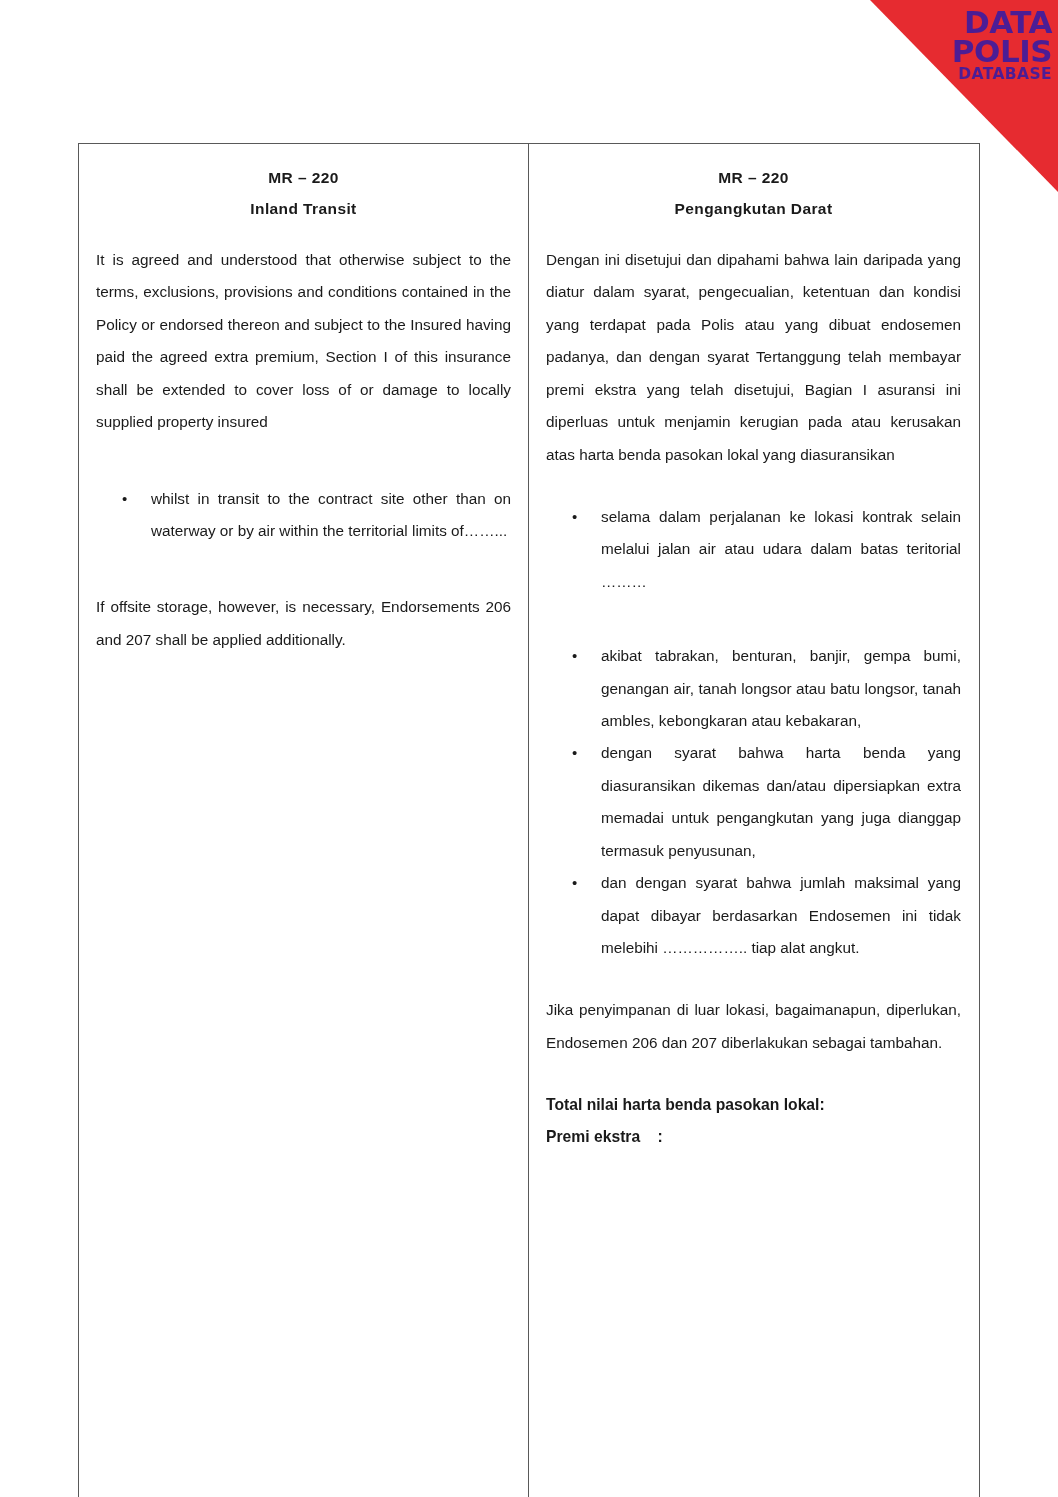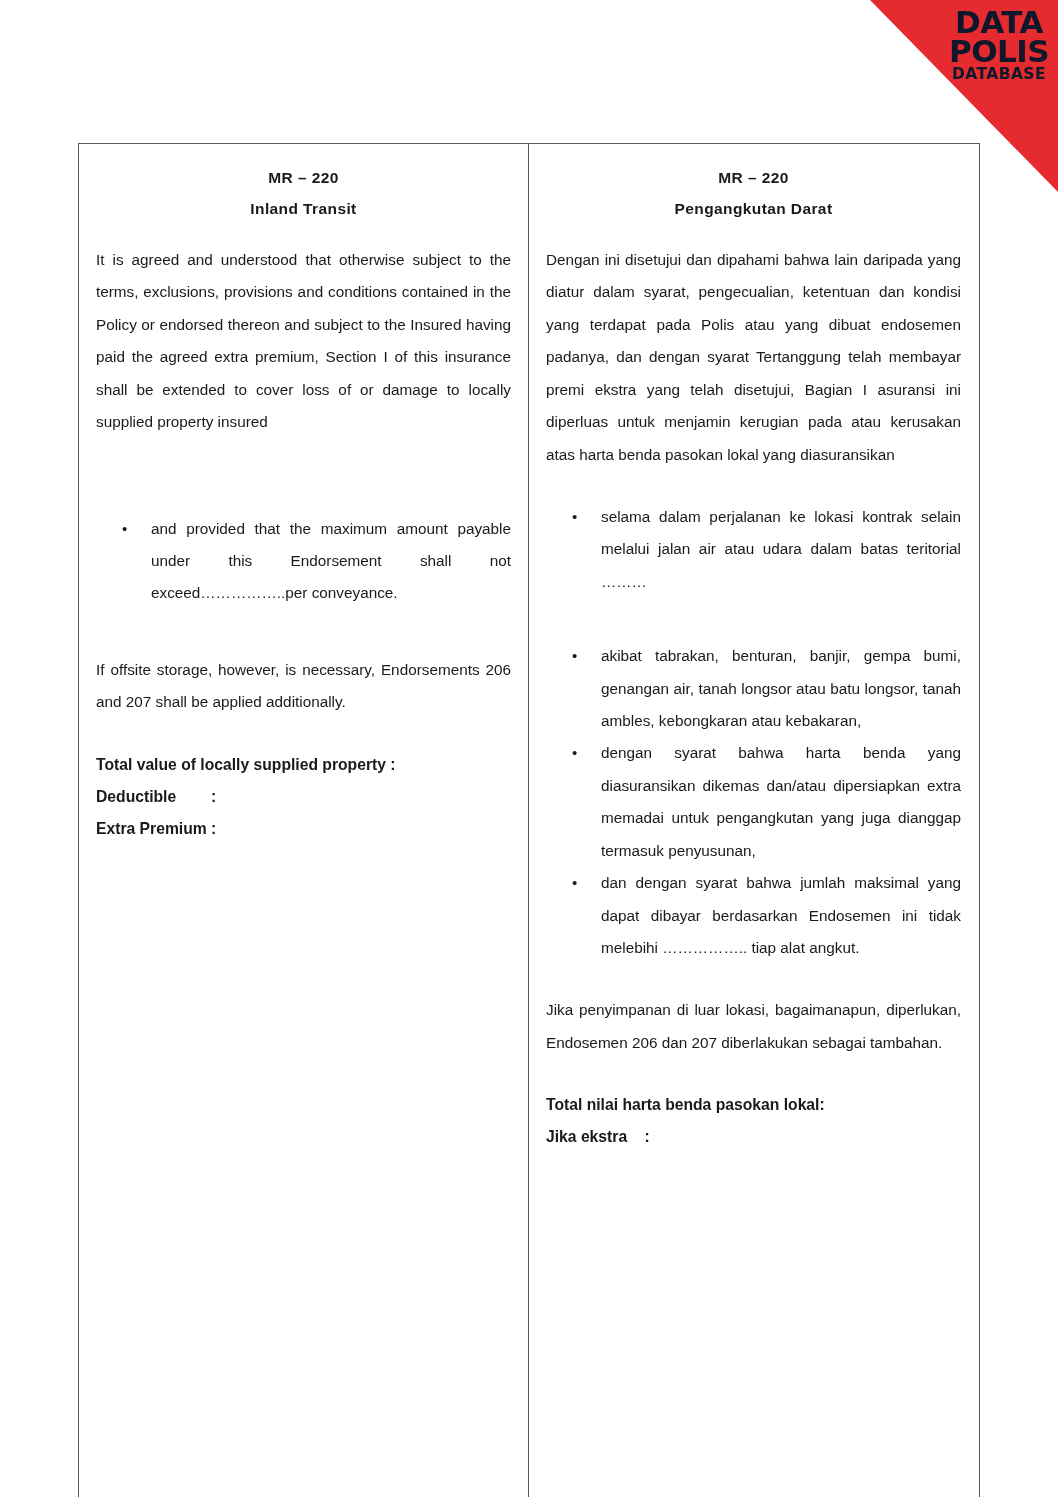--- a/index.html
+++ b/index.html
@@ -30,22 +30,22 @@
     position: absolute;
     inset: 0;
     background: #e62b30;
     clip-path: polygon(100% 0, 100% 100%, 0 0);
   }
   #corner-ribbon .logo {
     position: absolute;
     top: 8px;
     right: 6px;
     width: 106px;
-    text-align: center;
-    color: #0f172a;
+    text-align: right;
+    color: #4c1d95;
     line-height: 0.92;
   }
   #corner-ribbon .logo .l1 {
     display: block;
     font-size: 31px;
     font-weight: bold;
     letter-spacing: -0.5px;
     font-family: "DejaVu Sans", sans-serif;
   }
   #corner-ribbon .logo .l2 {
@@ -170,32 +170,27 @@
     <div class="doc-heading">
       <span class="code">MR – 220</span>
       <span class="sub">Inland Transit</span>
     </div>
 
     <p class="para para-intro">It is agreed and understood that otherwise subject to the terms, exclusions, provisions and conditions contained in the Policy or endorsed thereon and subject to the Insured having paid the agreed extra premium, Section I of this insurance shall be extended to cover loss of or damage to locally supplied property insured</p>
 
     <div class="spacer-lg"></div>
 
     <ul class="bullets">
-      <li style="margin-top:30px">and provided that the maximum amount payable under this Endorsement shall not   exceed……………..per conveyance.</li>
+      <li>whilst in transit to the contract site other than on waterway or by air within the territorial limits of……...</li>
     </ul>
 
     <div class="spacer-lg"></div>
 
     <p class="closing">If offsite storage, however, is necessary, Endorsements 206 and 207 shall be applied additionally.</p>
 
-    <div class="totals">
-      <span class="row">Total value of locally supplied property :</span>
-      <span class="row">Deductible        :</span>
-      <span class="row">Extra Premium :</span>
-    </div>
   </div>
 
   <div class="col col-right">
 
     <div class="doc-heading">
       <span class="code">MR – 220</span>
       <span class="sub">Pengangkutan Darat</span>
     </div>
 
     <p class="para para-intro">Dengan ini disetujui dan dipahami bahwa lain daripada yang diatur dalam syarat, pengecualian, ketentuan dan kondisi yang terdapat pada Polis atau yang dibuat endosemen padanya, dan dengan syarat Tertanggung telah membayar premi ekstra yang telah disetujui, Bagian I asuransi ini diperluas untuk menjamin kerugian pada atau kerusakan atas harta benda pasokan lokal yang diasuransikan</p>
@@ -208,17 +203,17 @@
       <li>dengan syarat bahwa harta benda yang diasuransikan dikemas dan/atau dipersiapkan extra memadai untuk pengangkutan yang juga dianggap termasuk penyusunan,</li>
       <li>dan dengan syarat bahwa jumlah maksimal yang dapat dibayar berdasarkan Endosemen ini tidak melebihi …………….. tiap alat angkut.</li>
     </ul>
 
     <div class="spacer-md"></div>
 
     <p class="closing">Jika penyimpanan di luar lokasi, bagaimanapun, diperlukan, Endosemen 206 dan 207 diberlakukan sebagai tambahan.</p>
 
     <div class="totals">
       <span class="row">Total nilai harta benda pasokan lokal:</span>
-      <span class="row">Jika ekstra    :</span>
+      <span class="row">Premi ekstra    :</span>
     </div>
   </div>
 
 </div>
 
 </body></html>

